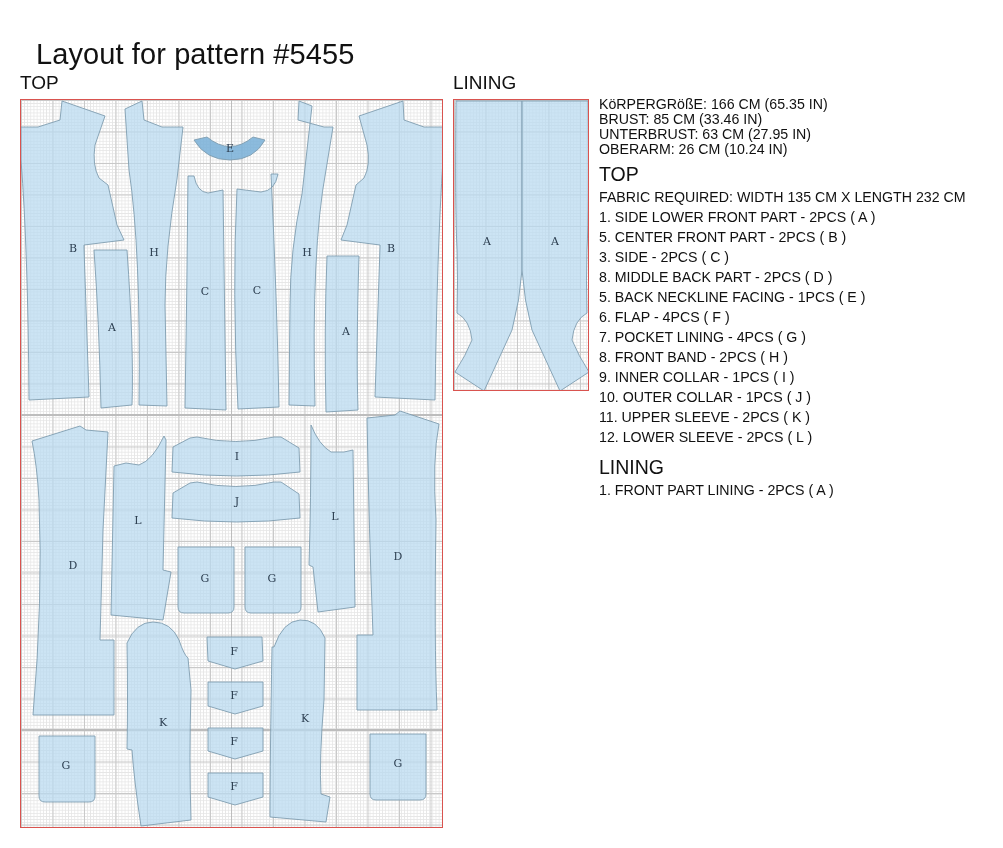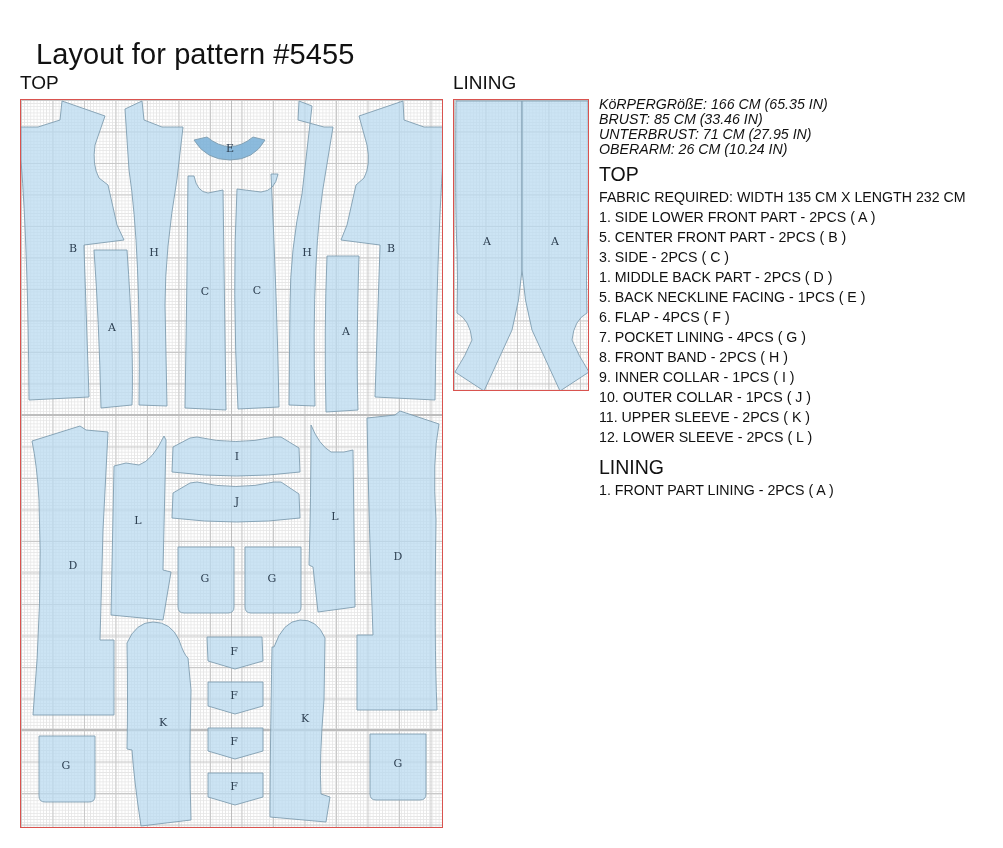--- a/index.html
+++ b/index.html
@@ -19,21 +19,21 @@
     background-size: 31.5px 31.5px, 31.5px 31.5px, 3.15px 3.15px, 3.15px 3.15px;
   }
   #top-sheet { left: 20px; top: 99px; width: 423px; height: 729px; }
   #lining-sheet { left: 453px; top: 99px; width: 136px; height: 292px; }
   .sheet svg { position: absolute; left: 0; top: 0; }
   .bigline { position: absolute; background: #bdbdbd; }
   .piece { fill: rgba(185, 218, 240, 0.72); stroke: #7f9db0; stroke-width: 0.9; }
   .piece.dark { fill: rgba(120, 175, 215, 0.85); }
   .plabel { font-family: "DejaVu Serif", "Liberation Serif", serif; font-size: 11px; fill: #2c3e50; text-anchor: middle; }
   .info { position: absolute; left: 599px; top: 97px; width: 400px; font-size: 14.2px; line-height: 15px; }
-  .info .meas div { white-space: nowrap; font-style: italic; }
+  .info .meas div { white-space: nowrap; }
   .info h2 { font-size: 19.5px; font-weight: normal; margin: 6px 0 2px 0; line-height: 22px; }
   .info .line { white-space: nowrap; line-height: 20px; }
   .info .gap { height: 3px; }
 </style>
 </head>
 <body>
 
 <h1 class="title">Layout for pattern #5455</h1>
 <div class="sec-label" id="top-label">TOP</div>
 <div class="sec-label" id="lining-label">LINING</div>
@@ -156,30 +156,30 @@
         <path d="M68,1 L134,1 Q135,110 133,150 Q132,180 133,213 Q120,220 118,240 Q124,255 135,272 L106,291 L78,230 Q70,200 68,170 Z" class="piece"></path>
         <text x="101" y="145" class="plabel">A</text>
       </g>
     </svg>
 </div>
 
 <div class="info">
   <div class="meas">
     <div>KöRPERGRößE: 166 CM (65.35 IN)</div>
     <div>BRUST: 85 CM (33.46 IN)</div>
-    <div>UNTERBRUST: 71 CM (27.95 IN)</div>
+    <div>UNTERBRUST: 63 CM (27.95 IN)</div>
     <div>OBERARM: 26 CM (10.24 IN)</div>
   </div>
   <h2>TOP</h2>
   <div class="line">FABRIC REQUIRED: WIDTH 135 CM X LENGTH 232 CM</div>
   <div>
     <div class="line">1. SIDE LOWER FRONT PART - 2PCS ( A )</div>
     <div class="line">5. CENTER FRONT PART - 2PCS ( B )</div>
     <div class="line">3. SIDE - 2PCS ( C )</div>
-    <div class="line">1. MIDDLE BACK PART - 2PCS ( D )</div>
+    <div class="line">8. MIDDLE BACK PART - 2PCS ( D )</div>
     <div class="line">5. BACK NECKLINE FACING - 1PCS ( E )</div>
     <div class="line">6. FLAP - 4PCS ( F )</div>
     <div class="line">7. POCKET LINING - 4PCS ( G )</div>
     <div class="line">8. FRONT BAND - 2PCS ( H )</div>
     <div class="line">9. INNER COLLAR - 1PCS ( I )</div>
     <div class="line">10. OUTER COLLAR - 1PCS ( J )</div>
     <div class="line">11. UPPER SLEEVE - 2PCS ( K )</div>
     <div class="line">12. LOWER SLEEVE - 2PCS ( L )</div>
   </div>
   <div class="gap"></div>

